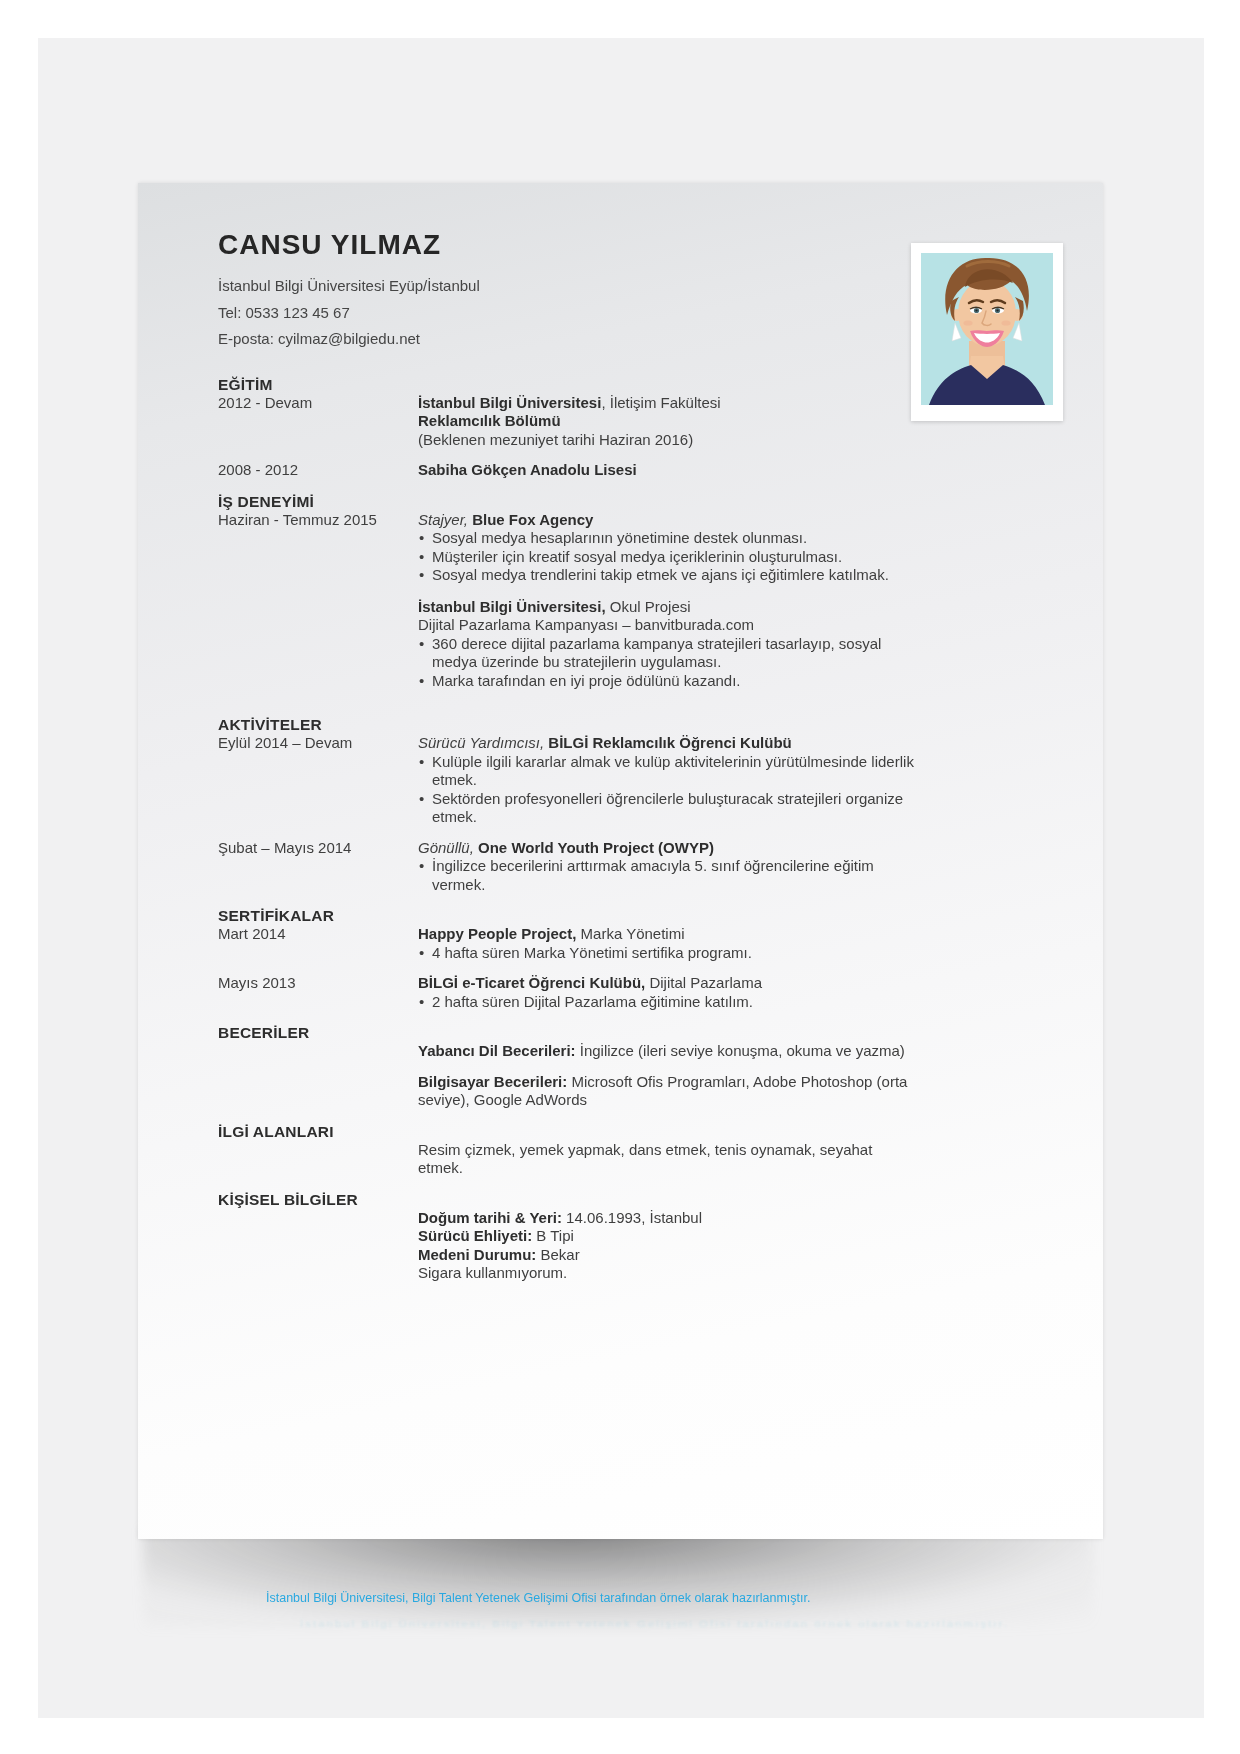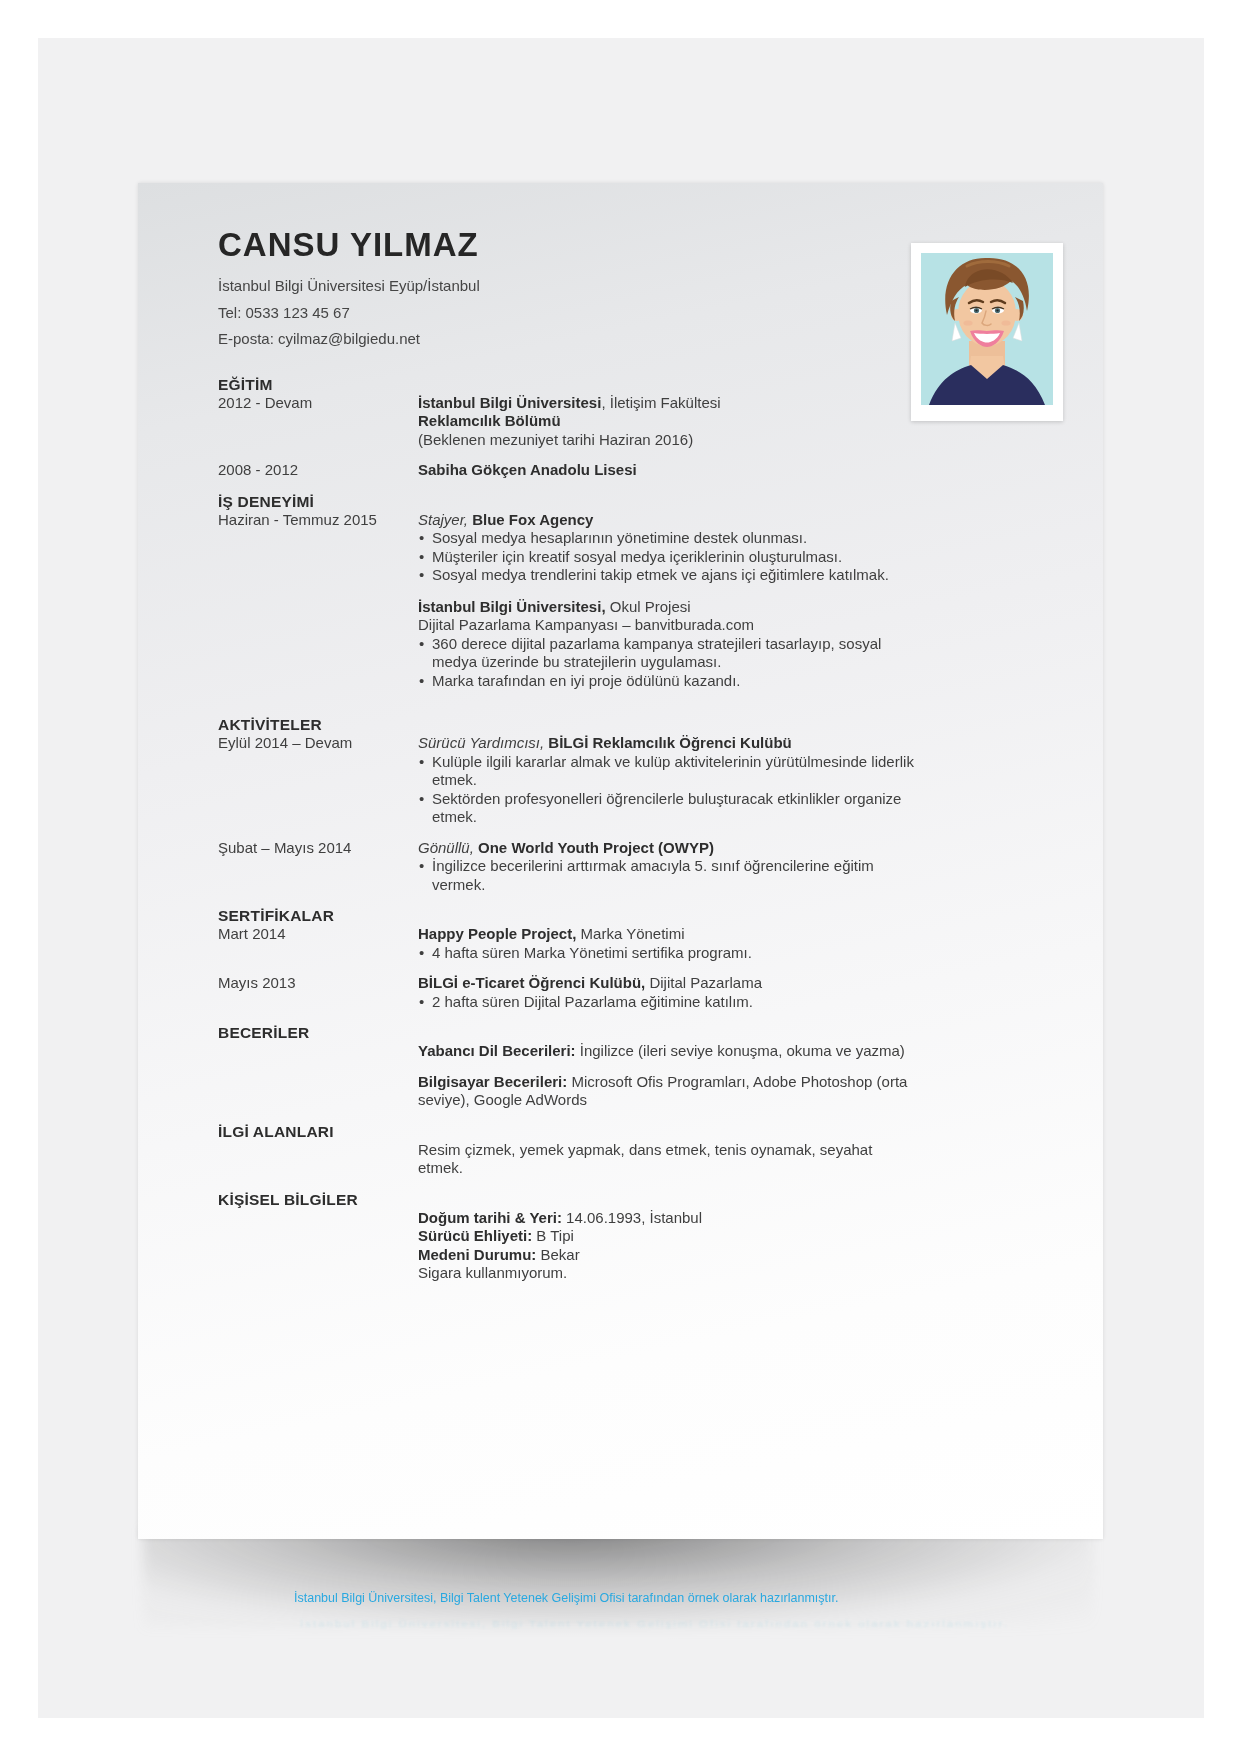--- a/index.html
+++ b/index.html
@@ -30,21 +30,21 @@
     width:965px; height:1356px;
     background:linear-gradient(168deg,
       #dddfe1 0%, #e7e8ea 16%, #efeff1 38%,
       #f7f7f8 62%, #fdfdfd 82%, #ffffff 100%);
     box-shadow:0 0 4px rgba(0,0,0,.10);
     z-index:1;
   }
   .page-inner { padding:46px 185px 0 80px; position:relative; }
 
   .name {
-    font-size:33px; font-weight:bold; color:#262626;
+    font-size:28px; font-weight:bold; color:#262626;
     letter-spacing:1px; margin-bottom:17px; line-height:31px;
   }
   .contact div { font-size:15px; line-height:18.5px; color:#454545;margin-top:8px; }
   .header-block { margin-bottom:27px; }
 
   
   .photo-frame {
     position:absolute; top:60px; right:40px;
     width:152px; height:178px;
     background:#ffffff; padding:10px 10px 16px;
@@ -65,21 +65,21 @@
   .sec-heading + .entry { margin-top:0; }
   .date { font-size:15px; line-height:18.5px; color:#3f3f3f; padding-right:10px; }
   .content { font-size:15px; line-height:18.5px; color:#3f3f3f; }
   .line .b { font-weight:bold; color:#2e2e2e; }
   .line .i { font-style:italic; }
   .bullet { position:relative; padding-left:14px; }
   .bullet::before { content:"\2022"; position:absolute; left:1px; }
 
   
   .footer-note {
-    position:absolute; left:256px; top:1553px;
+    position:absolute; left:228px; top:1553px;
     font-size:12.5px; line-height:15px; color:#29a8e0;
     z-index:3; white-space:nowrap;
   }
   .footer-ghost {
     position:absolute; left:262px; top:1580px;
     font-size:11.5px; color:#7fc8dd; letter-spacing:2px;
     opacity:.22; filter:blur(1.1px); transform:scaleY(.75);
     z-index:3; white-space:nowrap;
   }
 </style>
@@ -187,21 +187,21 @@
               </div>
             </div>
           </div>
           <div class="section" data-name="section-aktiviteler">
             <div class="sec-heading" data-name="section-heading-aktiviteler">AKTİVİTELER</div>
             <div class="entry" data-name="entry">
               <div class="date" data-name="entry-date">Eylül 2014 – Devam</div>
               <div class="content" data-name="entry-content">
                 <div class="line" data-name="entry-line"><span class="i">Sürücü Yardımcısı,</span><span class="b"> BİLGİ Reklamcılık Öğrenci Kulübü</span></div>
                 <div class="bullet" data-name="entry-bullet">Kulüple ilgili kararlar almak ve kulüp aktivitelerinin yürütülmesinde liderlik etmek.</div>
-                <div class="bullet" data-name="entry-bullet">Sektörden profesyonelleri öğrencilerle buluşturacak etkinlikler organize etmek.</div>
+                <div class="bullet" data-name="entry-bullet">Sektörden profesyonelleri öğrencilerle buluşturacak stratejileri organize etmek.</div>
               </div>
             </div>
             <div class="entry" data-name="entry">
               <div class="date" data-name="entry-date">Şubat – Mayıs 2014</div>
               <div class="content" data-name="entry-content">
                 <div class="line" data-name="entry-line"><span class="i">Gönüllü,</span><span class="b"> One World Youth Project (OWYP)</span></div>
                 <div class="bullet" data-name="entry-bullet">İngilizce becerilerini arttırmak amacıyla 5. sınıf öğrencilerine eğitim vermek.</div>
               </div>
             </div>
           </div>

